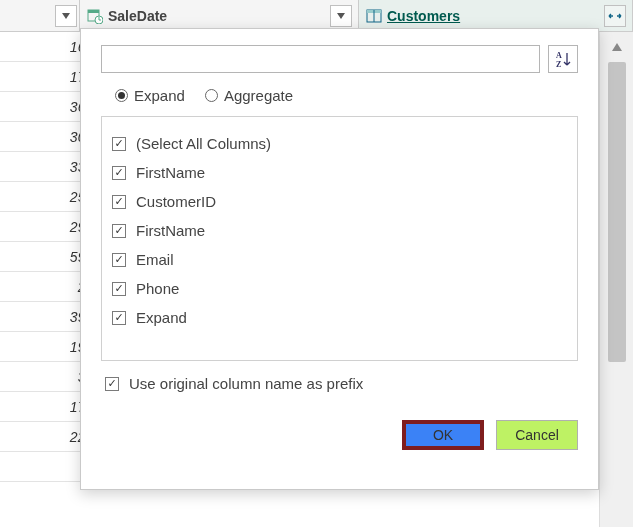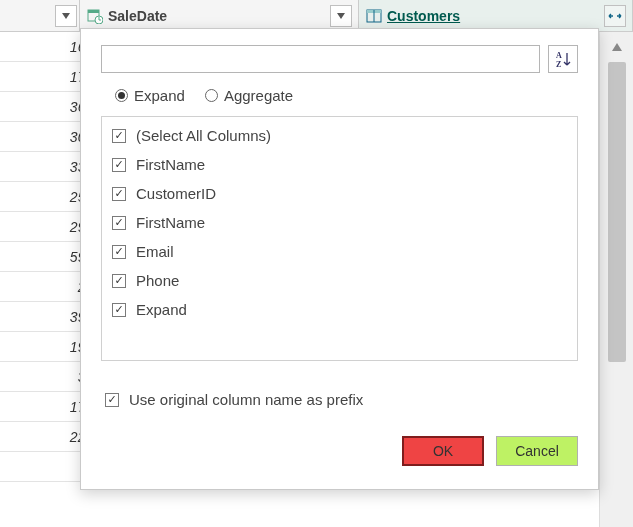--- a/index.html
+++ b/index.html
@@ -153,55 +153,55 @@
     color:#444;
   }
   .radio-opt { display:flex; align-items:center; gap:6px; cursor:pointer;}
   .radio-dot {
     width:13px;height:13px;border:1px solid #666;border-radius:50%;
     display:flex;align-items:center;justify-content:center;
   }
   .radio-dot.sel::after{content:"";width:7px;height:7px;background:#333;border-radius:50%;}
   .col-list {
     border:1px solid #d0d0d0;
-    padding:4px 10px;
+    padding:12px 10px;
     height:245px;
     overflow:hidden;
   }
   .col-item {
     display:flex;align-items:center;gap:10px;
     height:29px;
     font-size:15px;color:#444;
     cursor:pointer;
   }
   .chk {
     width:14px;height:14px;border:1px solid #7a7a7a;background:#fff;
     display:flex;align-items:center;justify-content:center;
     font-size:11px;color:#333;line-height:1;
   }
   .chk.c::after{content:"✓";}
   .prefix-row {
     display:flex;align-items:center;gap:10px;
-    margin:30px 0 0 4px;
+    margin:14px 0 0 4px;
     font-size:15px;color:#444;
   }
   .btn-row {
     display:flex;justify-content:flex-end;gap:12px;
     margin-top:28px;
   }
   .btn {
     min-width:82px;height:30px;
     border:1px solid #b0b0b0;
     background:#bef264;
     font-size:14px;color:#333;
     cursor:pointer;
   }
   .btn.primary {
-    border:2px solid #7f1d1d;
-    background:#ef4444;
+    border:4px solid #7f1d1d;
+    background:#3b82f6;
   }
   svg { display:block; }
 </style>
 </head>
 <body>
 
 <div class="header-row">
   <div class="header-cell first">
     <div class="drop-btn">
       <svg width="8" height="6" viewBox="0 0 8 6">

